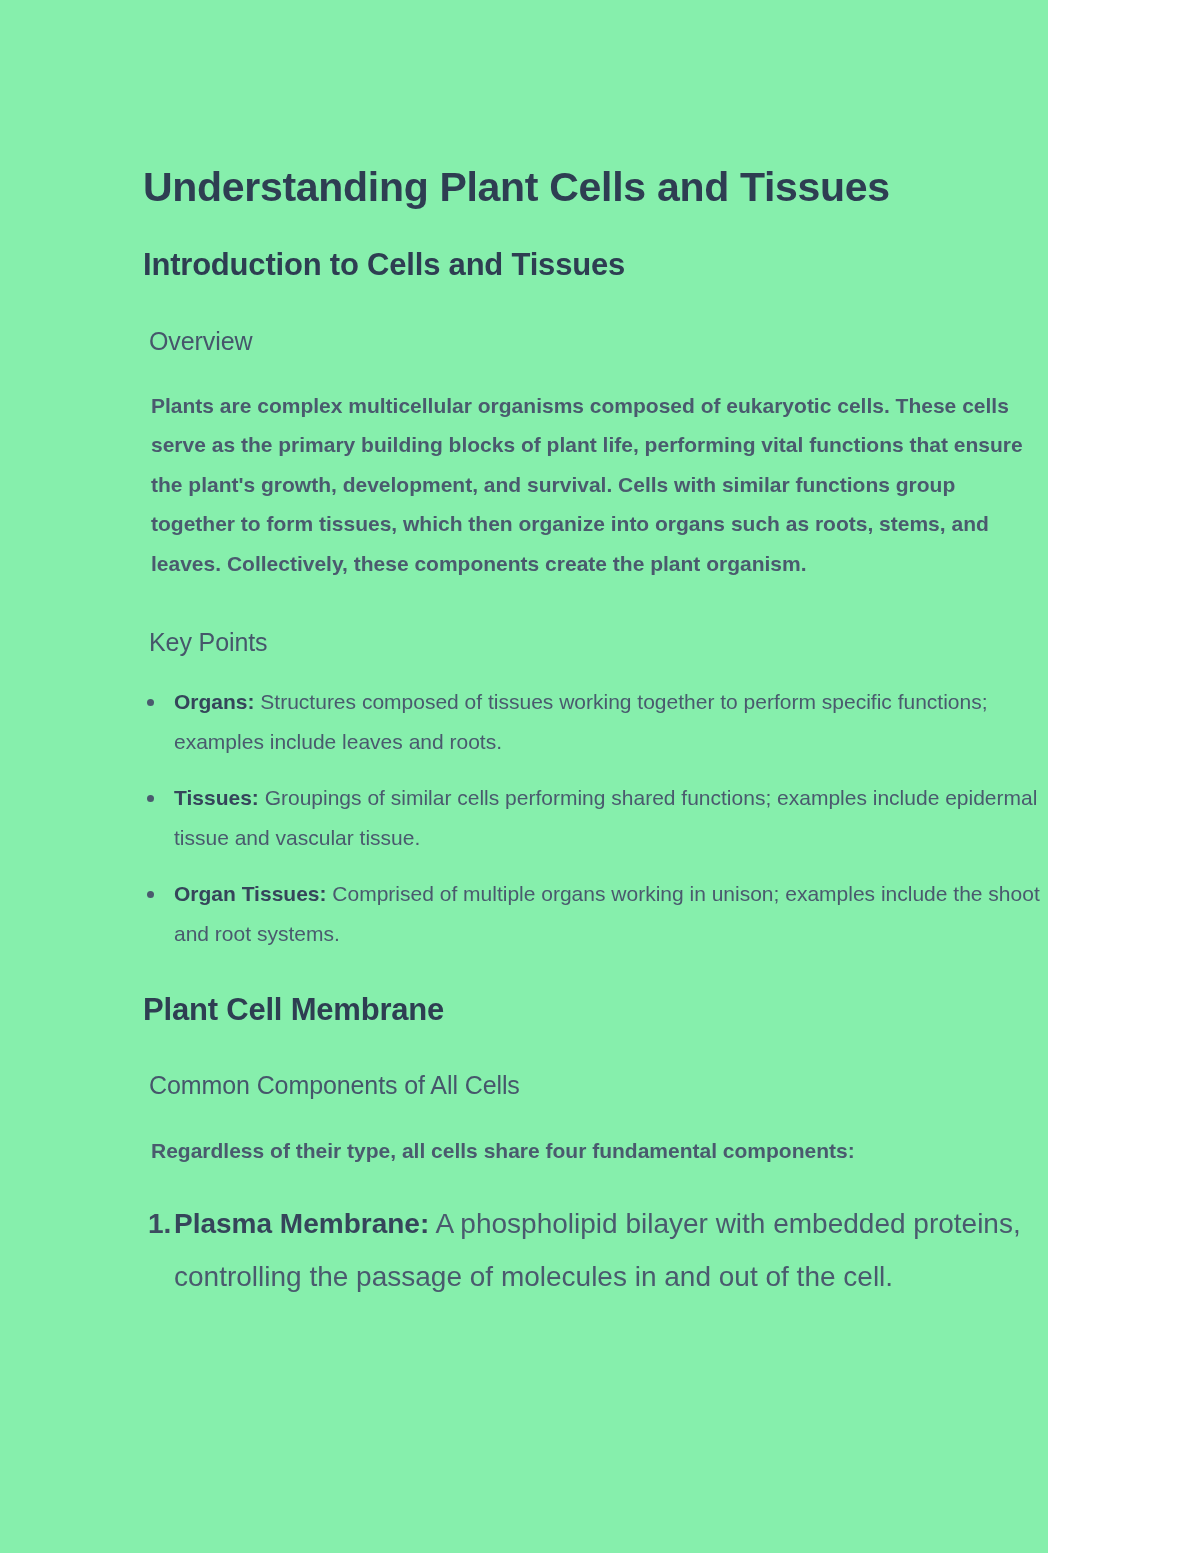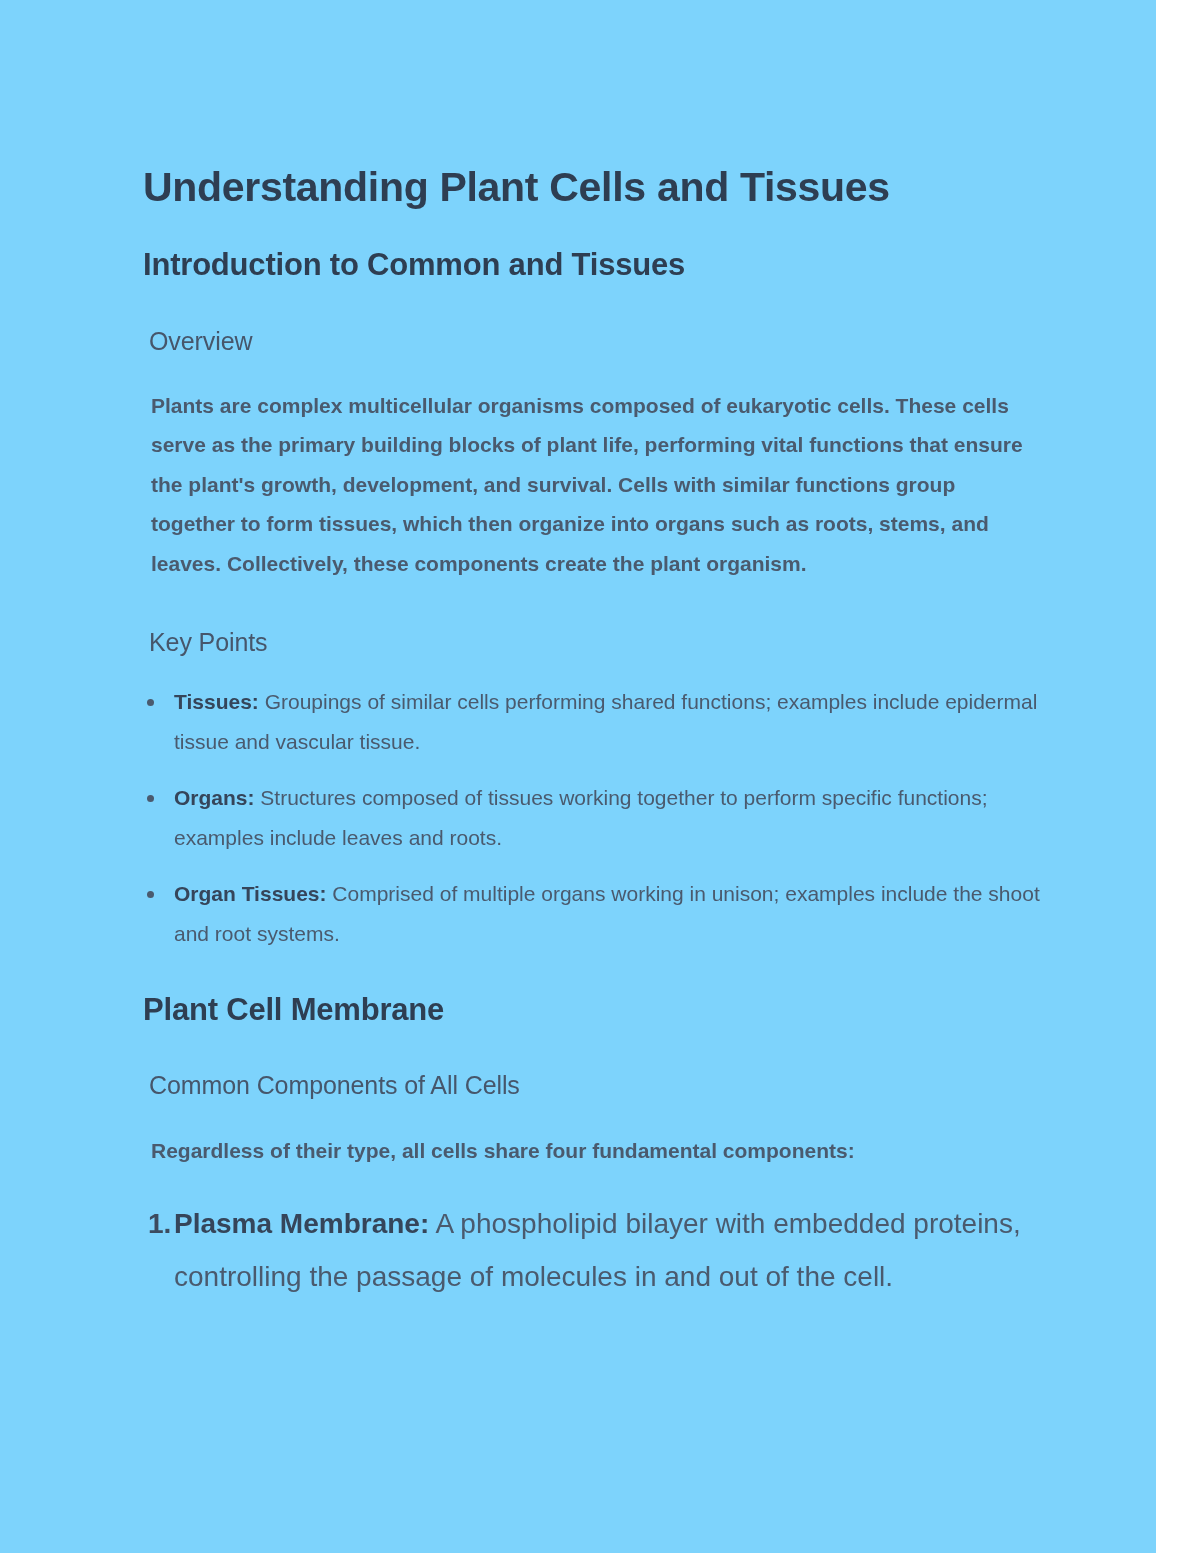--- a/index.html
+++ b/index.html
@@ -8,23 +8,23 @@
     padding: 0;
     background: #ffffff;
   }
   body {
     width: 1200px;
     min-height: 1553px;
     font-family: "Liberation Sans", sans-serif;
     -webkit-font-smoothing: antialiased;
   }
   .page {
-    width: 1156px;
+    width: 1048px;
     min-height: 1553px;
-    background: #7dd3fc;
+    background: #86efac;
     box-sizing: border-box;
     padding: 0;
     position: relative;
   }
   .content {
     position: absolute;
     left: 143px;
     top: 0;
     width: 902px;
   }
@@ -131,34 +131,34 @@
   }
 </style>
 </head>
 <body>
 
 <div class="page">
   <div class="content">
 
     <h1 class="doc-title">Understanding Plant Cells and Tissues</h1>
 
-    <h2 class="section-title">Introduction to Common and Tissues</h2>
+    <h2 class="section-title">Introduction to Cells and Tissues</h2>
 
     <h3 class="sub-title">Overview</h3>
 
     <p class="body-text">Plants are complex multicellular organisms composed of eukaryotic cells. These cells serve as the primary building blocks of plant life, performing vital functions that ensure the plant's growth, development, and survival. Cells with similar functions group together to form tissues, which then organize into organs such as roots, stems, and leaves. Collectively, these components create the plant organism.</p>
 
     <h3 class="sub-title">Key Points</h3>
 
     <ul class="bullet-list">
       <li>
-        <span class="term">Tissues:</span><span> Groupings of similar cells performing shared functions; examples include epidermal tissue and vascular tissue.</span>
+        <span class="term">Organs:</span><span> Structures composed of tissues working together to perform specific functions; examples include leaves and roots.</span>
       </li>
       <li>
-        <span class="term">Organs:</span><span> Structures composed of tissues working together to perform specific functions; examples include leaves and roots.</span>
+        <span class="term">Tissues:</span><span> Groupings of similar cells performing shared functions; examples include epidermal tissue and vascular tissue.</span>
       </li>
       <li>
         <span class="term">Organ Tissues:</span><span> Comprised of multiple organs working in unison; examples include the shoot and root systems.</span>
       </li>
     </ul>
 
     <h2 class="section-title tight">Plant Cell Membrane</h2>
 
     <h3 class="sub-title">Common Components of All Cells</h3>
 

